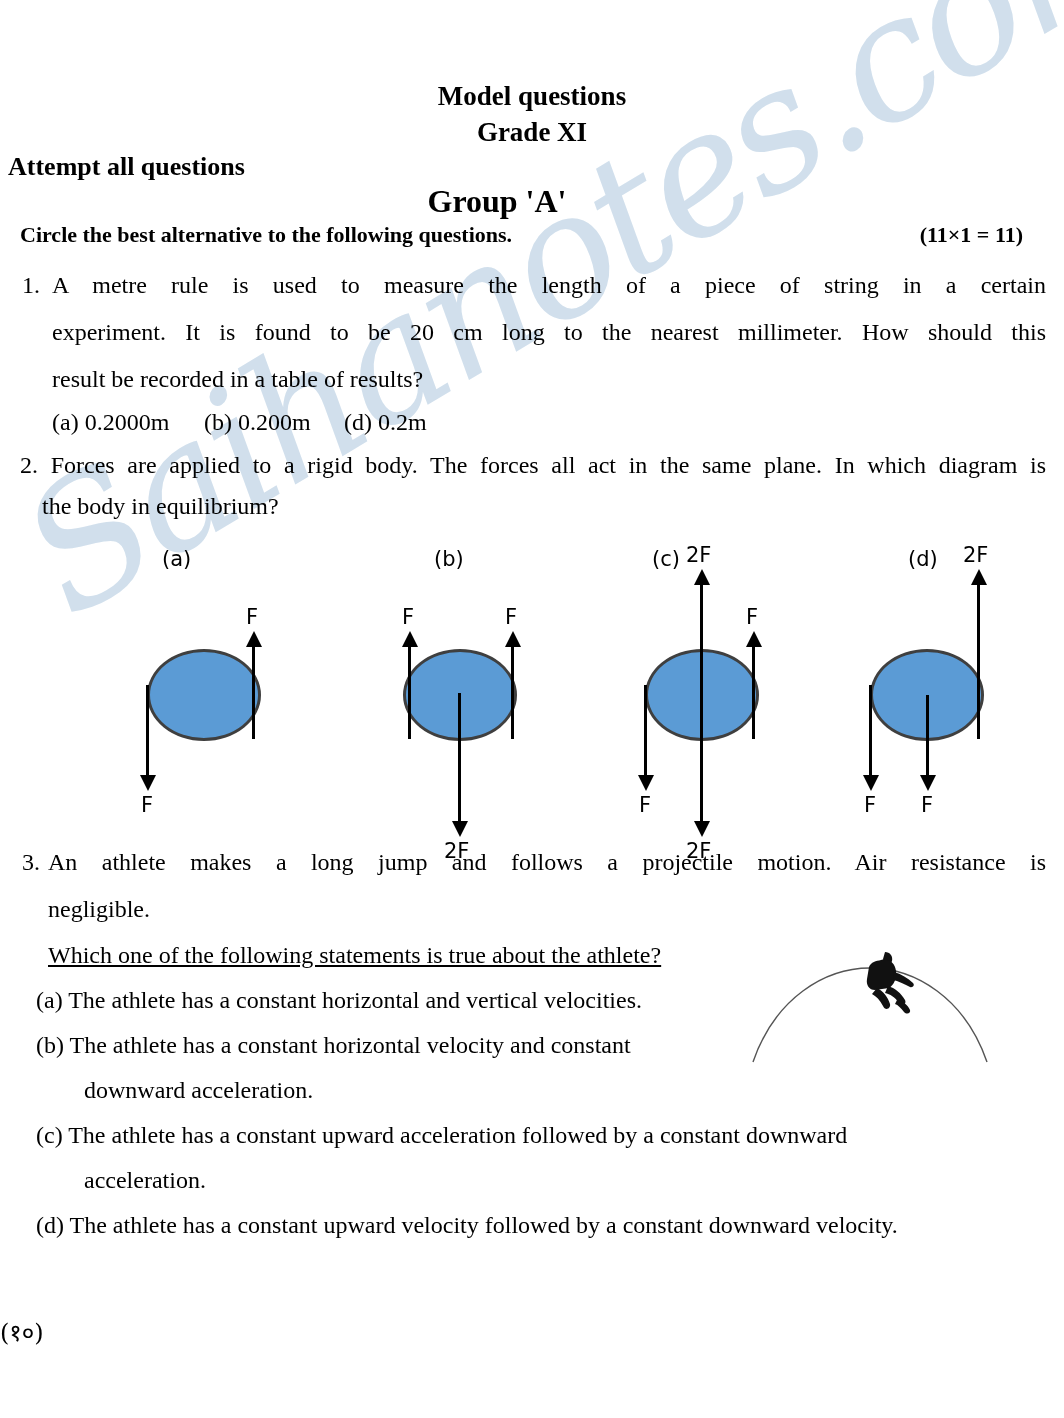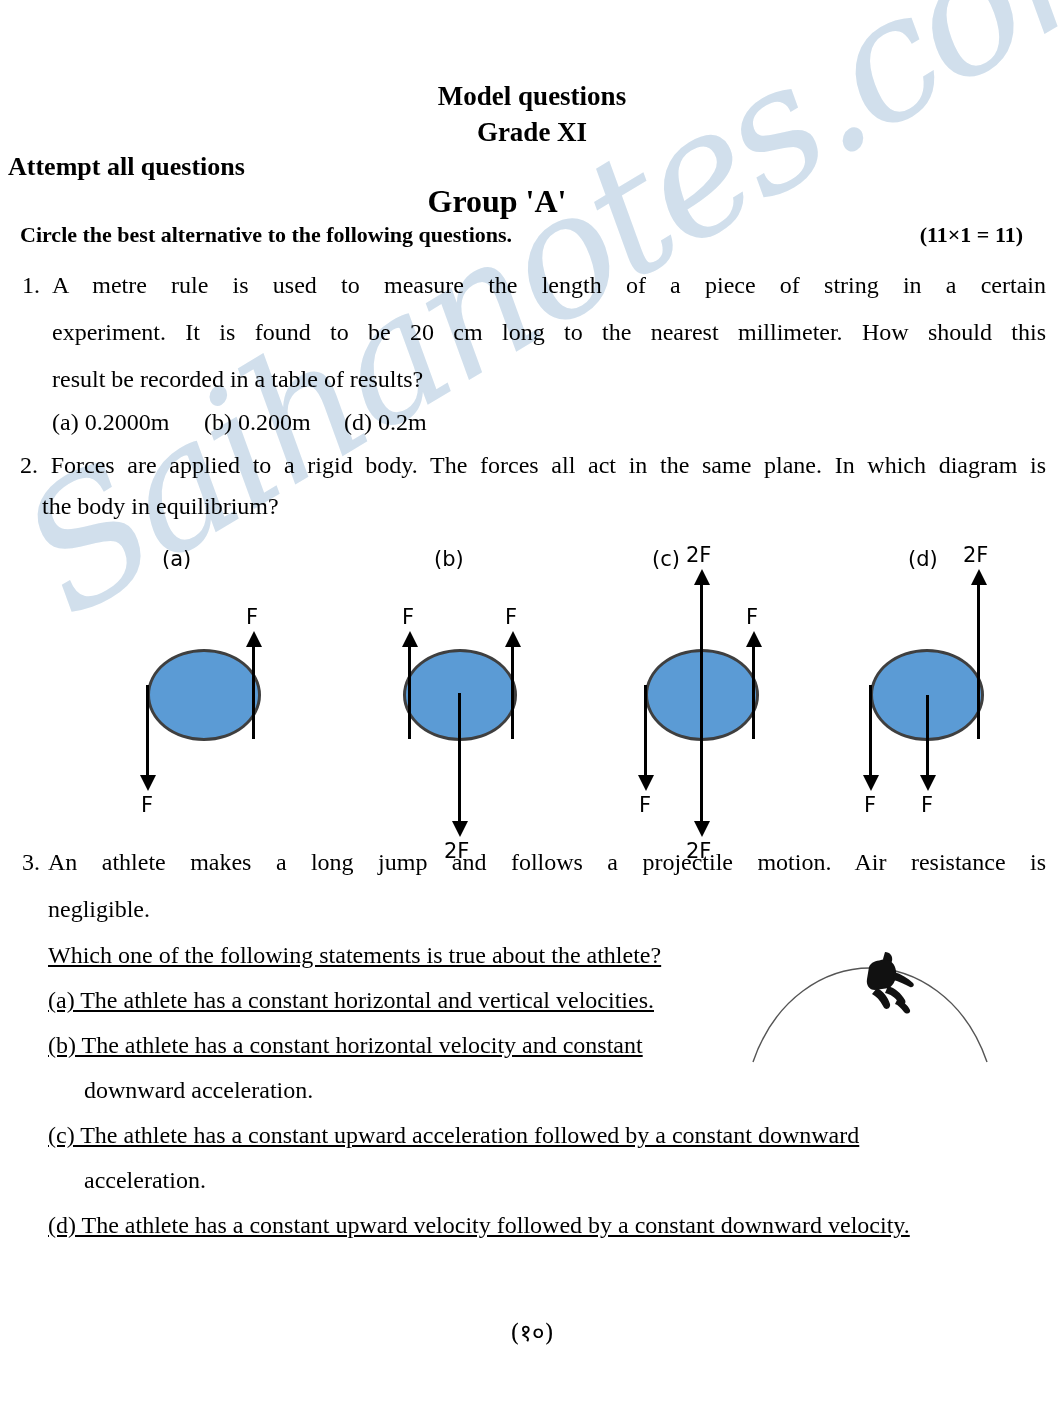--- a/index.html
+++ b/index.html
@@ -141,39 +141,38 @@
   .q3 { margin: 0 18px 0 22px; font-size: 24px; }
   .q3 .stem {
     display: flex;
     align-items: flex-start;
   }
   .q3 .num { width: 26px; flex: 0 0 26px; line-height: 47px; }
   .q3 .stem-body { flex: 1; }
   .q3 .just { text-align: justify; text-align-last: justify; line-height: 47px; }
   .q3 .cont { margin-left: 26px; line-height: 47px; }
   .q3 .which { margin-left: 26px; line-height: 45px; text-decoration: underline; }
-  .q3 .opt { margin-left: 26px; line-height: 45px; text-decoration: underline; }
+  .q3 .opt { margin-left: 14px; line-height: 45px; }
   .q3 .opt-cont { margin-left: 62px; line-height: 45px; }
 
   .athlete-fig {
     position: absolute;
     left: 745px;
     top: 950px;
     width: 250px;
     height: 120px;
     z-index: 3;
     pointer-events: none;
   }
 
   .footer {
     position: absolute;
     left: 0;
     top: 1315px;
     width: 100%;
-    text-align: center;
     font-size: 24px;
     font-family: "DejaVu Serif", serif;
   }
 </style>
 </head>
 <body>
 
 <div class="page">
 
   <div class="watermark">Saihanotes.com</div>

